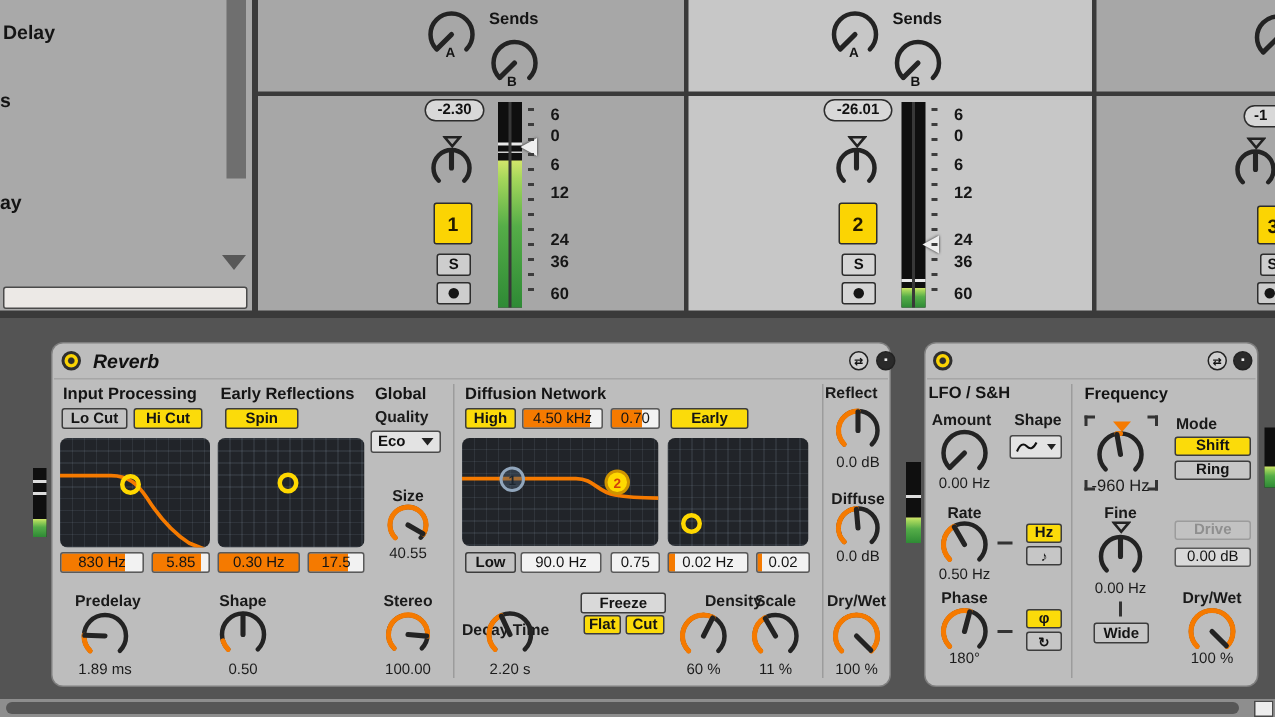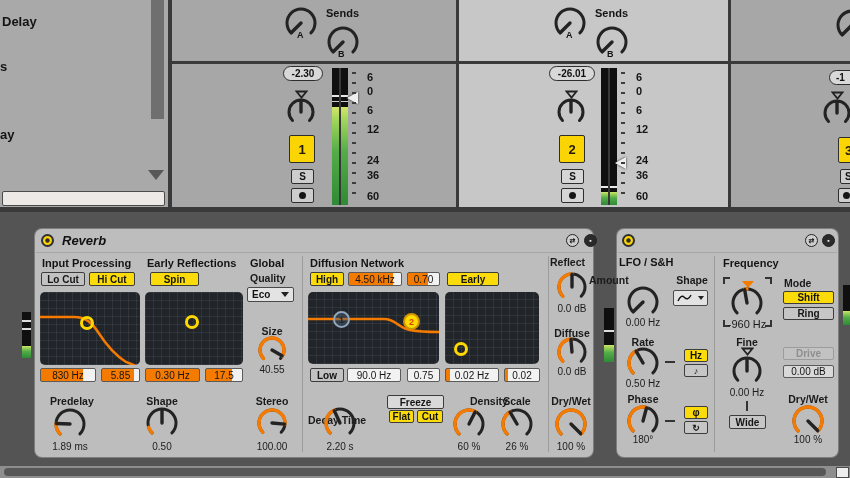--- a/index.html
+++ b/index.html
@@ -384,40 +384,40 @@
     </i>
   <span class="b val" style="left:449px;top:441px;width:40px">60 %</span>
   <span class="b slbl" style="left:497px;top:395px;width:40px;text-align:center">Scale</span>
   <i class="b knob" style="left:499px;top:406px">
       <svg width="36" height="36" style="display:block">
         <path d="M8.100505063388335,27.899494936611664 A14,14 0 1 1 27.899494936611667,27.899494936611664" stroke="#232323" stroke-width="3" fill="none" stroke-linecap="round"></path>
         <path d="M8.100505063388335,27.899494936611664 A14,14 0 0 1 11,5.875644347017857" stroke="#f57a00" stroke-width="3.4" fill="none" stroke-linecap="round"></path>
         <line x1="18" y1="18" x2="11.25" y2="6.308657048910078" stroke="#232323" stroke-width="3.4" stroke-linecap="round"></line>
       </svg>
     </i>
-  <span class="b val" style="left:497px;top:441px;width:40px">26 %</span>
+  <span class="b val" style="left:497px;top:441px;width:40px">11 %</span>
   <span class="b slbl" style="left:551px;top:395px;width:40px;text-align:center">Dry/Wet</span>
   <i class="b knob" style="left:553px;top:406px">
       <svg width="36" height="36" style="display:block">
         <path d="M8.100505063388335,27.899494936611664 A14,14 0 1 1 27.899494936611667,27.899494936611664" stroke="#232323" stroke-width="3" fill="none" stroke-linecap="round"></path>
         <path d="M8.100505063388335,27.899494936611664 A14,14 0 1 1 27.899494936611667,27.899494936611664" stroke="#f57a00" stroke-width="3.4" fill="none" stroke-linecap="round"></path>
         <line x1="18" y1="18" x2="27.54594154601839" y2="27.54594154601839" stroke="#232323" stroke-width="3.4" stroke-linecap="round"></line>
       </svg>
     </i>
   <span class="b val" style="left:551px;top:441px;width:40px">100 %</span>
 
   <div class="b panel" style="left:617px;top:229px;width:221px;height:228px"></div>
   <div class="b toggle" style="left:622px;top:234px"></div>
   <div class="b hicon" style="left:805px;top:234px">⇄</div>
   <div class="b hicon" style="left:822px;top:234px;background:#2a2a2a;color:#eee">▪</div>
   <div class="b" style="left:618px;top:252px;width:219px;height:1px;background:#a6a6a6"></div>
   <div class="b divline" style="left:714px;top:256px;width:1px;height:196px"></div>
 
   <span class="b lbl" style="left:619px;top:256px">LFO / S&amp;H</span>
-  <span class="b slbl" style="left:589px;top:274px;width:40px;text-align:left">Amount</span>
+  <span class="b slbl" style="left:621px;top:274px;width:40px;text-align:center">Amount</span>
   <i class="b knob" style="left:625px;top:284px">
       <svg width="36" height="36" style="display:block">
         <path d="M8.100505063388335,27.899494936611664 A14,14 0 1 1 27.899494936611667,27.899494936611664" stroke="#232323" stroke-width="3" fill="none" stroke-linecap="round"></path>
         <line x1="18" y1="18" x2="8.454058453981608" y2="27.54594154601839" stroke="#232323" stroke-width="3.4" stroke-linecap="round"></line>
       </svg>
     </i>
   <span class="b val" style="left:623px;top:317px;width:40px">0.00 Hz</span>
   <span class="b slbl" style="left:675px;top:274px;width:34px;text-align:center">Shape</span>
   <div class="b dd" style="left:673px;top:290px;width:35px;height:16px;padding:0 3px">
     <svg width="16" height="10">

